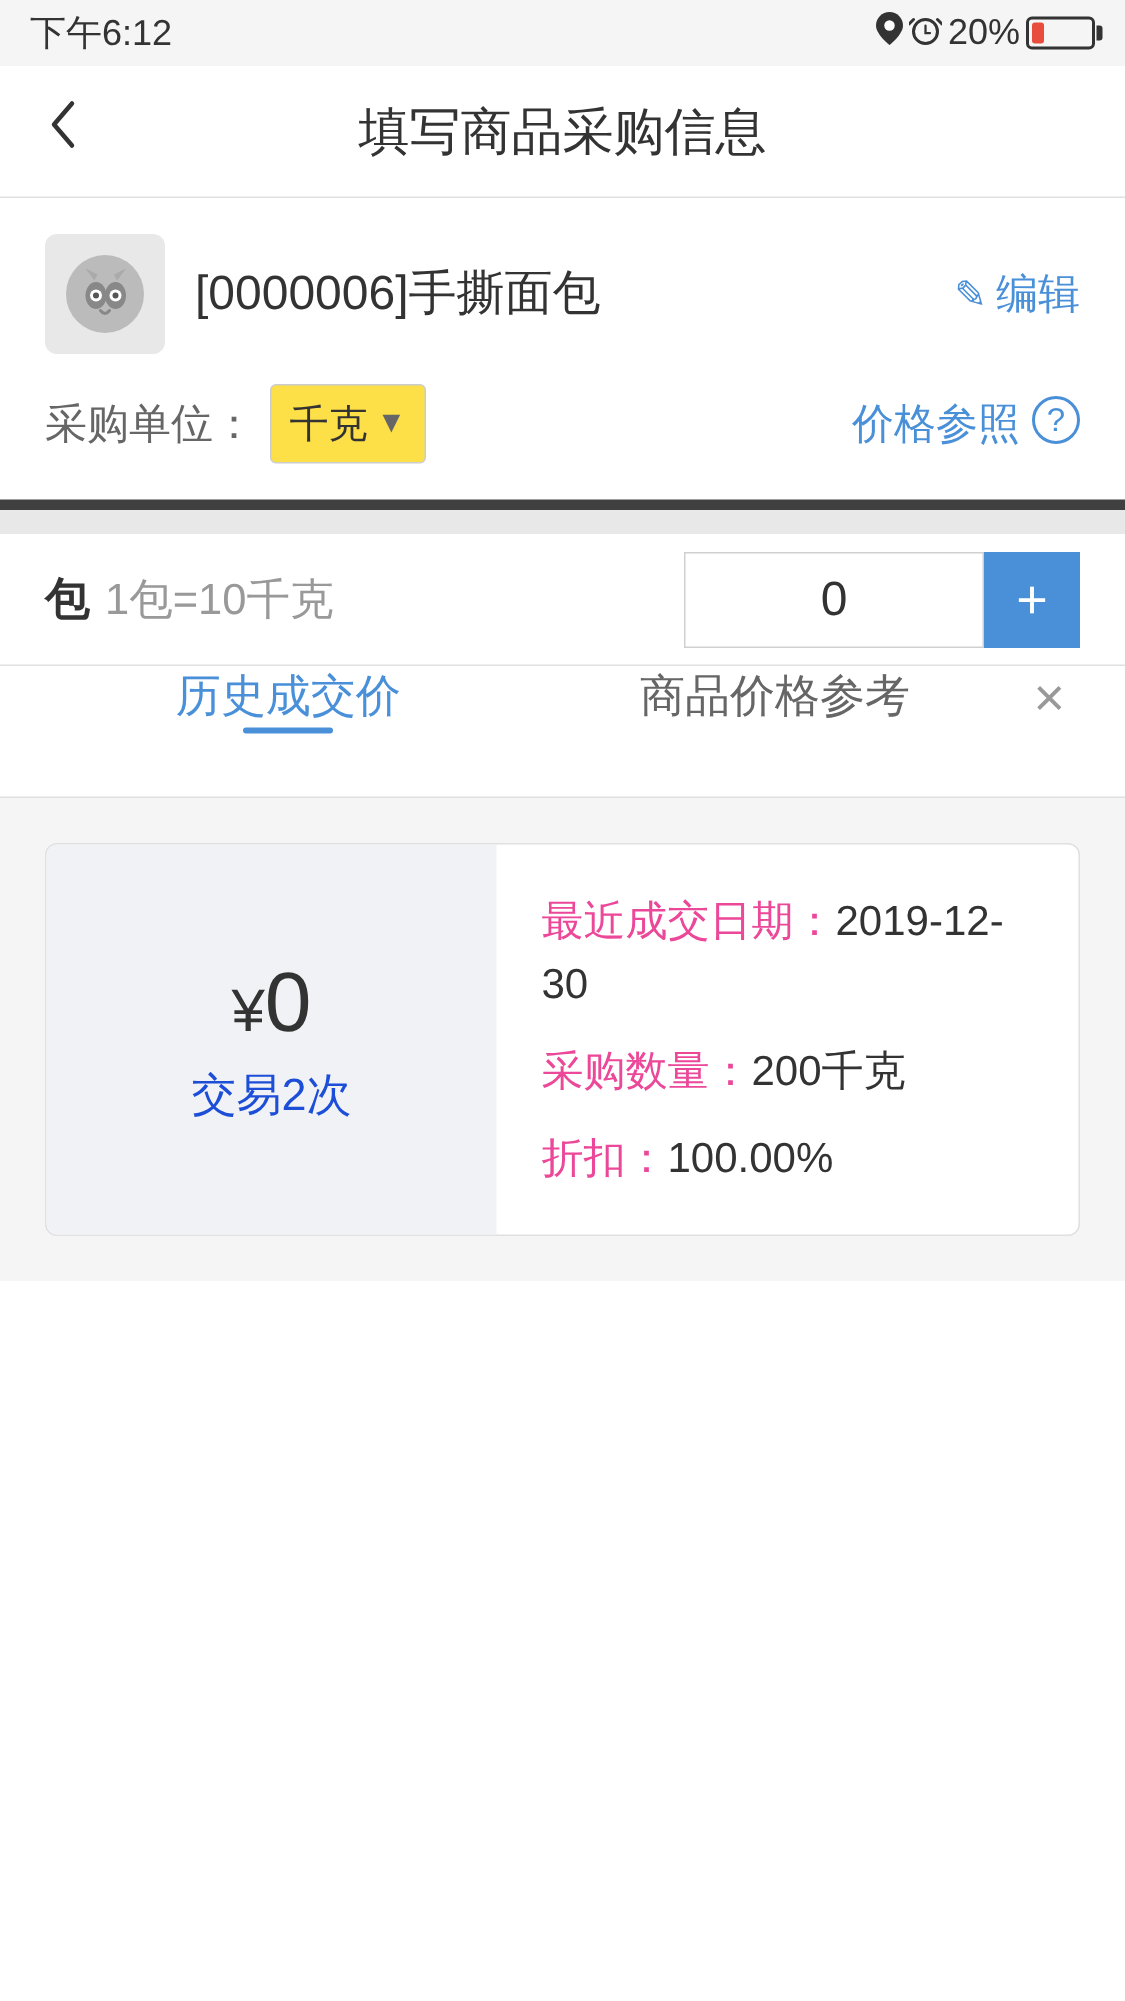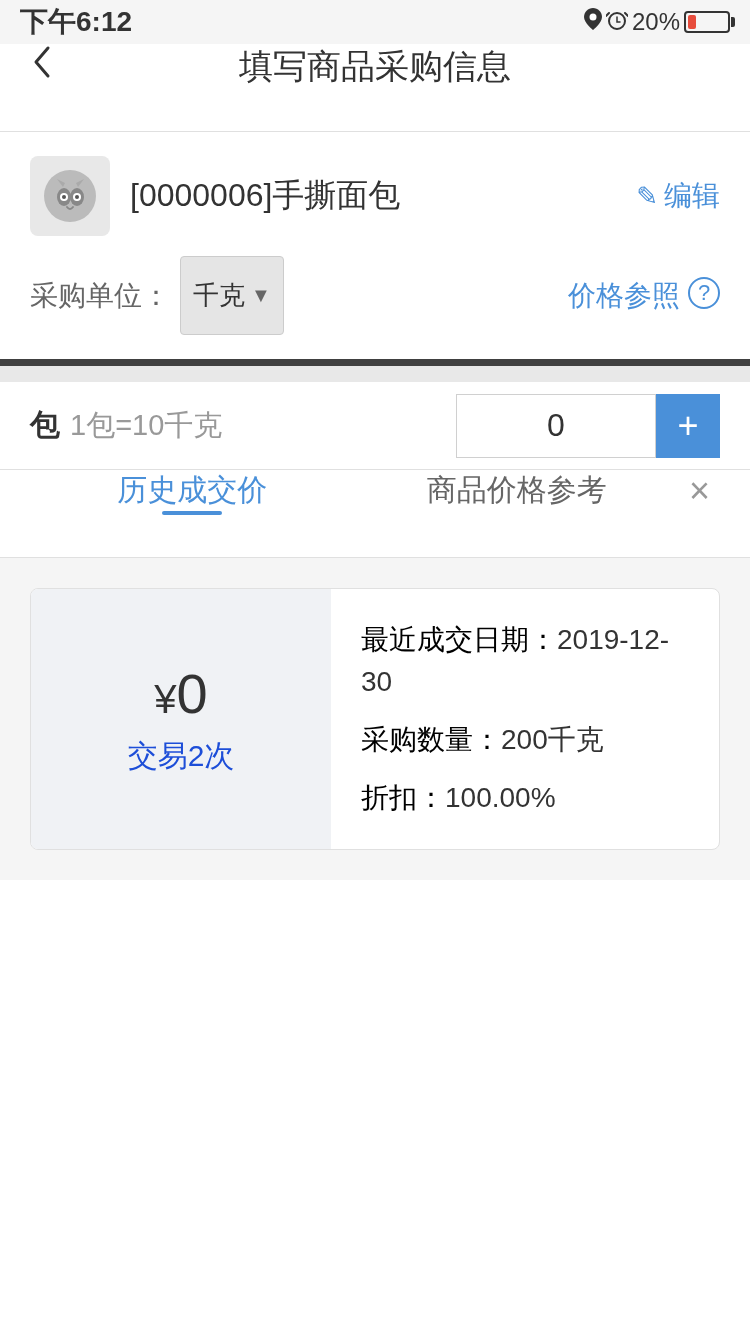--- a/index.html
+++ b/index.html
@@ -23,22 +23,22 @@
       padding: 0 20px;
       font-size: 26px;
       font-weight: 500;
     }
     .status-left {
       display: flex;
       align-items: center;
       gap: 10px;
     }
     .status-center {
-      font-size: 28px;
-      font-weight: 700;
+      font-size: 24px;
+      font-weight: 400;
       text-align: right;
     }
     .status-right {
       display: flex;
       align-items: center;
       gap: 4px;
       font-size: 24px;
     }
     .battery-bar {
       width: 46px;
@@ -67,20 +67,21 @@
       background: #e74c3c;
       border-radius: 2px;
     }
 
     
     .header {
       width: 750px;
       height: 88px;
       background: #fff;
       display: flex;
+      align-items: center;
       padding: 0 30px;
       border-bottom: 1px solid #e0e0e0;
       position: relative;
     }
     .back-btn {
       font-size: 36px;
       color: #333;
       cursor: pointer;
     }
     .header-title {
@@ -147,24 +148,24 @@
       align-items: center;
       gap: 10px;
       font-size: 28px;
       color: #666;
     }
     .unit-select {
       display: flex;
       align-items: center;
       border: 1px solid #ccc;
       border-radius: 4px;
-      padding: 21px 12px;
+      padding: 8px 12px;
       font-size: 26px;
       color: #333;
-      background: #e5e5e5;
+      background: #fde047;
       gap: 6px;
       font-family: Liberation Serif, serif;
     }
     .unit-dropdown-arrow {
       font-size: 20px;
       color: #666;
     }
     .price-ref {
       display: flex;
       align-items: flex-start;
@@ -334,21 +335,21 @@
       flex-direction: column;
       justify-content: center;
       gap: 16px;
     }
     .price-detail-row {
       font-size: 28px;
       color: #333;
       line-height: 1.5;
     }
     .price-label {
-      color: #000000;
+      color: #ec4899;
     }
     .price-value {
       color: #333;
     }
 
     
     .content-area {
       width: 750px;
       background: #fff;
       min-height: 600px;

